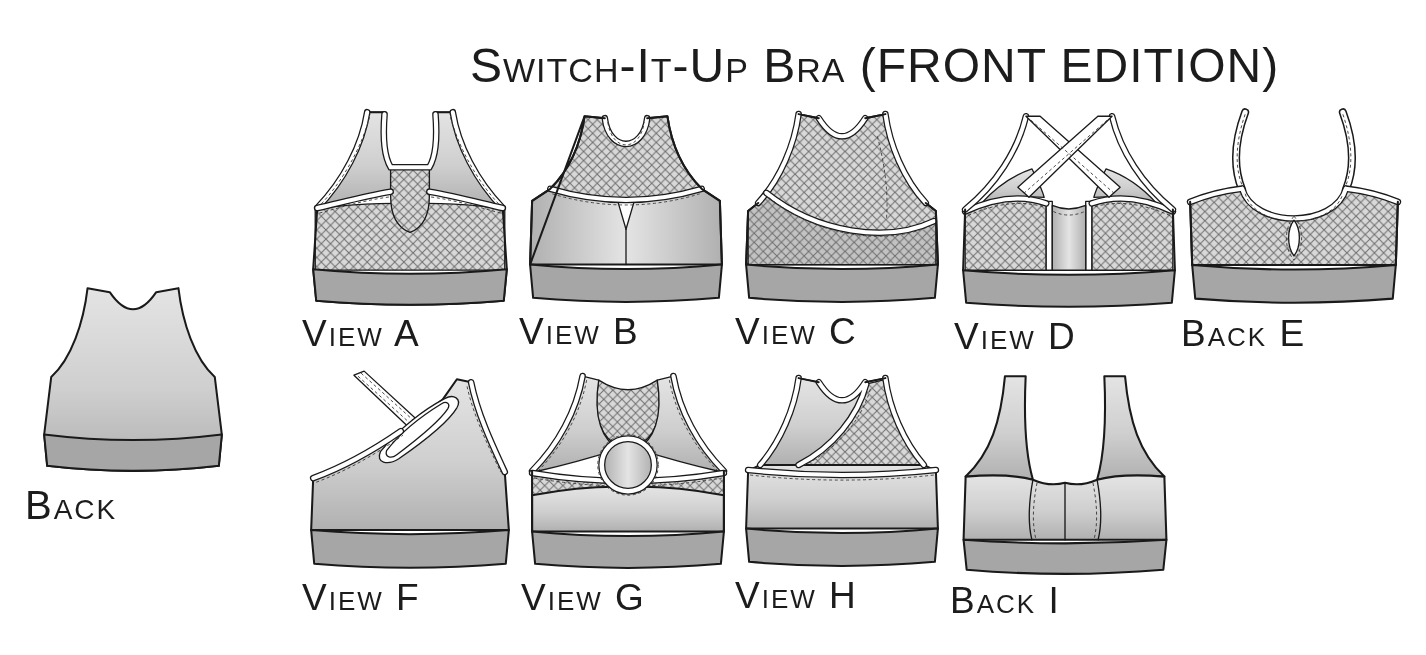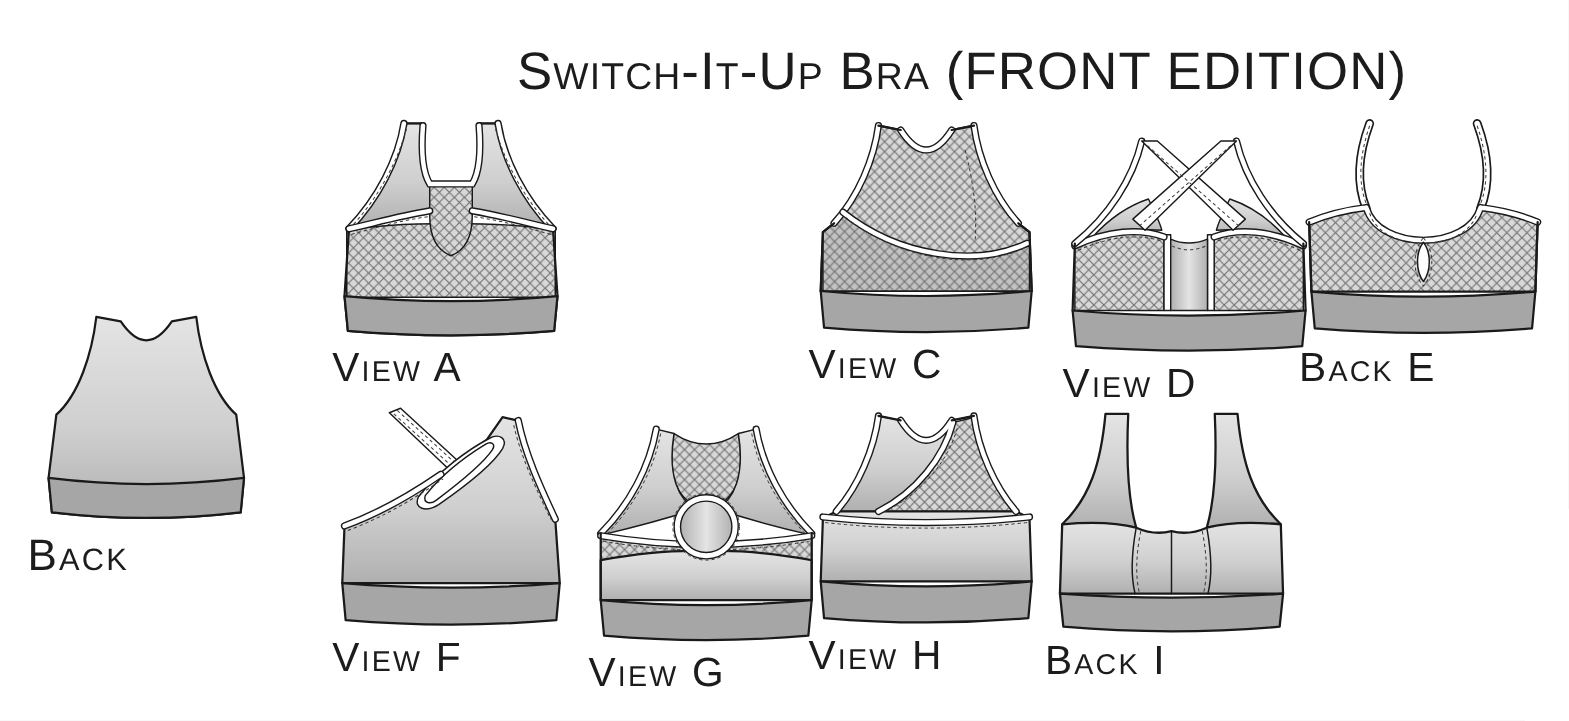--- a/index.html
+++ b/index.html
@@ -86,38 +86,54 @@
       <path class="twb" d="M80,8 C78,33 80,50 86,60 L124,60 C130,50 132,33 130,8"></path>
       <path class="tw" d="M80,8 C78,33 80,50 86,60 L124,60 C130,50 132,33 130,8"></path>
       <path class="twb" d="M14,100 C40,94 62,88 86,84 M196,100 C170,94 148,88 124,84"></path>
       <path class="tw" d="M14,100 C40,94 62,88 86,84 M196,100 C170,94 148,88 124,84"></path>
       <path class="st" d="M16,105 C42,98 62,92 86,89 M194,105 C168,98 148,92 124,89 M18,96 C42,70 59,36 66,8 M192,96 C168,70 151,36 144,8"></path>
       <path class="band s2" d="M10,160 Q105,169 200,160 L197,191 Q105,199 13,191 Z"></path>
     </svg>
     <figcaption class="lbl">View A</figcaption>
   </figure>
 
+  <figure class="fig r1 cB" style="margin:0">
+    <svg viewBox="0 0 210 200" width="212" height="202">
+      <path class="bodyh s2" d="M12,94 L30,82 Q105,103 180,82 L198,94 L200,157 L10,157 Z"></path>
+      <path class="s1 ln" d="M105,122 L105,157"></path>
+      <path class="wht s1" d="M95,88 L115,88 L105,122 Z"></path>
+      <path class="mesh s2" d="M64,10 L84,12 C88,46 122,46 126,12 L146,10 C150,38 161,63 180,82 Q105,103 30,82 C49,63 60,38 64,10 Z"></path>
+      <path class="twb" d="M84,12 C88,46 122,46 126,12"></path>
+      <path class="tw" d="M84,12 C88,46 122,46 126,12"></path>
+      <path class="twb" d="M30,82 Q105,104 180,82"></path>
+      <path class="tw" d="M30,82 Q105,104 180,82"></path>
+      <path class="st" d="M32,87 Q105,109 178,87 M87,16 C91,46 119,46 123,16"></path>
+      <path class="ol ln s2" fill="none" d="M64,10 L84,12 M126,12 L146,10 C150,38 161,63 180,82 L198,94 L200,157 M10,157 L12,94 L30,82 C49,63 60,38 64,10 Z M64,10 C60,38 49,63 30,82"></path>
+      <path class="band s2" d="M10,157 Q105,166 200,157 L197,190 Q105,198 13,190 Z"></path>
+    </svg>
+    <figcaption class="lbl">View B</figcaption>
+  </figure>
 
   <figure class="fig r1 cC" style="margin:0">
     <svg viewBox="0 0 210 200" width="212" height="202">
       <path class="mesh s2" d="M62,8 L82,12 Q105,48 128,12 L148,8 C152,38 166,72 188,96 L198,104 L200,157 L10,157 L12,104 L22,96 C44,72 58,38 62,8 Z"></path>
       <path class="meshd s1" d="M30,86 C80,126 150,136 198,116 L198,157 L12,157 L12,104 L22,96 C24,93 27,90 30,86 Z"></path>
       <path class="st" d="M140,30 C148,60 151,88 149,112"></path>
       <path class="twb" d="M82,12 Q105,48 128,12 M62,8 C58,38 44,72 22,96 M148,8 C152,38 166,72 188,96"></path>
       <path class="tw" d="M82,12 Q105,48 128,12 M62,8 C58,38 44,72 22,96 M148,8 C152,38 166,72 188,96"></path>
       <path class="twb" d="M30,86 C80,126 150,136 196,114"></path>
       <path class="tw" d="M30,86 C80,126 150,136 196,114"></path>
       <path class="st" d="M33,91 C82,130 150,139 194,118"></path>
       <path class="ol ln s2" fill="none" d="M62,8 L82,12 M128,12 L148,8 M188,96 L198,104 L200,157 M12,104 L22,96 M10,157 L12,104"></path>
       <path class="band s2" d="M10,157 Q105,166 200,157 L197,190 Q105,198 13,190 Z"></path>
     </svg>
     <figcaption class="lbl">View C</figcaption>
   </figure>
 
-  <figure class="fig r1 cD" style="margin:16px">
+  <figure class="fig r1 cD" style="margin:4px">
     <svg viewBox="0 0 225 200" width="228" height="203">
       <path class="mesh s1" d="M10,100 C40,86 68,84 90,92 L90,158 L10,158 Z"></path>
       <path class="mesh s1" d="M215,100 C185,86 157,84 135,92 L135,158 L215,158 Z"></path>
       <path class="body s1" d="M26,92 C46,70 64,62 76,58 C82,70 86,78 88,86 C66,84 44,88 26,92 Z"></path>
       <path class="body s1" d="M199,92 C179,70 161,62 149,58 C143,70 139,78 137,86 C159,84 181,88 199,92 Z"></path>
       <path class="wht s1" d="M90,90 L96,90 L96,158 L90,158 Z"></path>
       <path class="wht s1" d="M129,90 L135,90 L135,158 L129,158 Z"></path>
       <path class="bodyh s1" d="M96,94 Q112,101 129,94 L129,158 L96,158 Z"></path>
       <path class="st" d="M97,100 Q112,107 128,100"></path>
       <path class="twb" d="M10,100 C40,86 68,84 90,92 M215,100 C185,86 157,84 135,92"></path>
@@ -159,21 +175,21 @@
       <path class="wht s1" d="M76,80 C94,57 120,38 139,28 C148,23 156,28 151,37 C142,52 117,71 94,87 C83,94 71,91 76,80 Z"></path>
       <path class="s1 ln" d="M82,79 C96,61 118,44 136,33 C141,30 145,33 142,38 C134,50 112,68 92,83 C87,87 80,86 82,79 Z"></path>
       <path class="twb" d="M10,106 C40,95 70,78 96,60 M165,12 C171,42 185,72 198,100"></path>
       <path class="tw" d="M10,106 C40,95 70,78 96,60 M165,12 C171,42 185,72 198,100"></path>
       <path class="st" d="M13,110 C43,99 72,82 98,64 M161,16 C167,44 181,73 194,100"></path>
       <path class="band s2" d="M8,157 Q105,165 202,157 L199,190 Q105,198 11,190 Z"></path>
     </svg>
     <figcaption class="lbl">View F</figcaption>
   </figure>
 
-  <figure class="fig r2 cG" style="margin:16px">
+  <figure class="fig r2 cG" style="margin:2px">
     <svg viewBox="0 0 210 200" width="212" height="202">
       <path class="mesh s1" d="M76,8 Q105,27 134,8 C140,46 132,66 112,74 L98,74 C78,66 70,46 76,8 Z"></path>
       <path class="body s1" d="M60,4 L76,8 C70,46 80,68 96,76 C68,85 38,93 12,99 C36,72 54,38 60,4 Z"></path>
       <path class="body s1" d="M150,4 L134,8 C140,46 130,68 114,76 C142,85 172,93 198,99 C174,72 156,38 150,4 Z"></path>
       <path class="twb" d="M60,4 C54,38 36,72 10,98 M150,4 C156,38 174,72 200,98"></path>
       <path class="tw" d="M60,4 C54,38 36,72 10,98 M150,4 C156,38 174,72 200,98"></path>
       <path class="st" d="M64,8 C58,40 41,72 16,98 M146,8 C152,40 169,72 194,98"></path>
       <path class="mesh s1" d="M10,102 Q105,118 200,102 L200,122 Q105,137 10,122 Z"></path>
       <path class="twb" d="M10,100 Q105,116 200,100"></path>
       <path class="tw" d="M10,100 Q105,116 200,100"></path>

